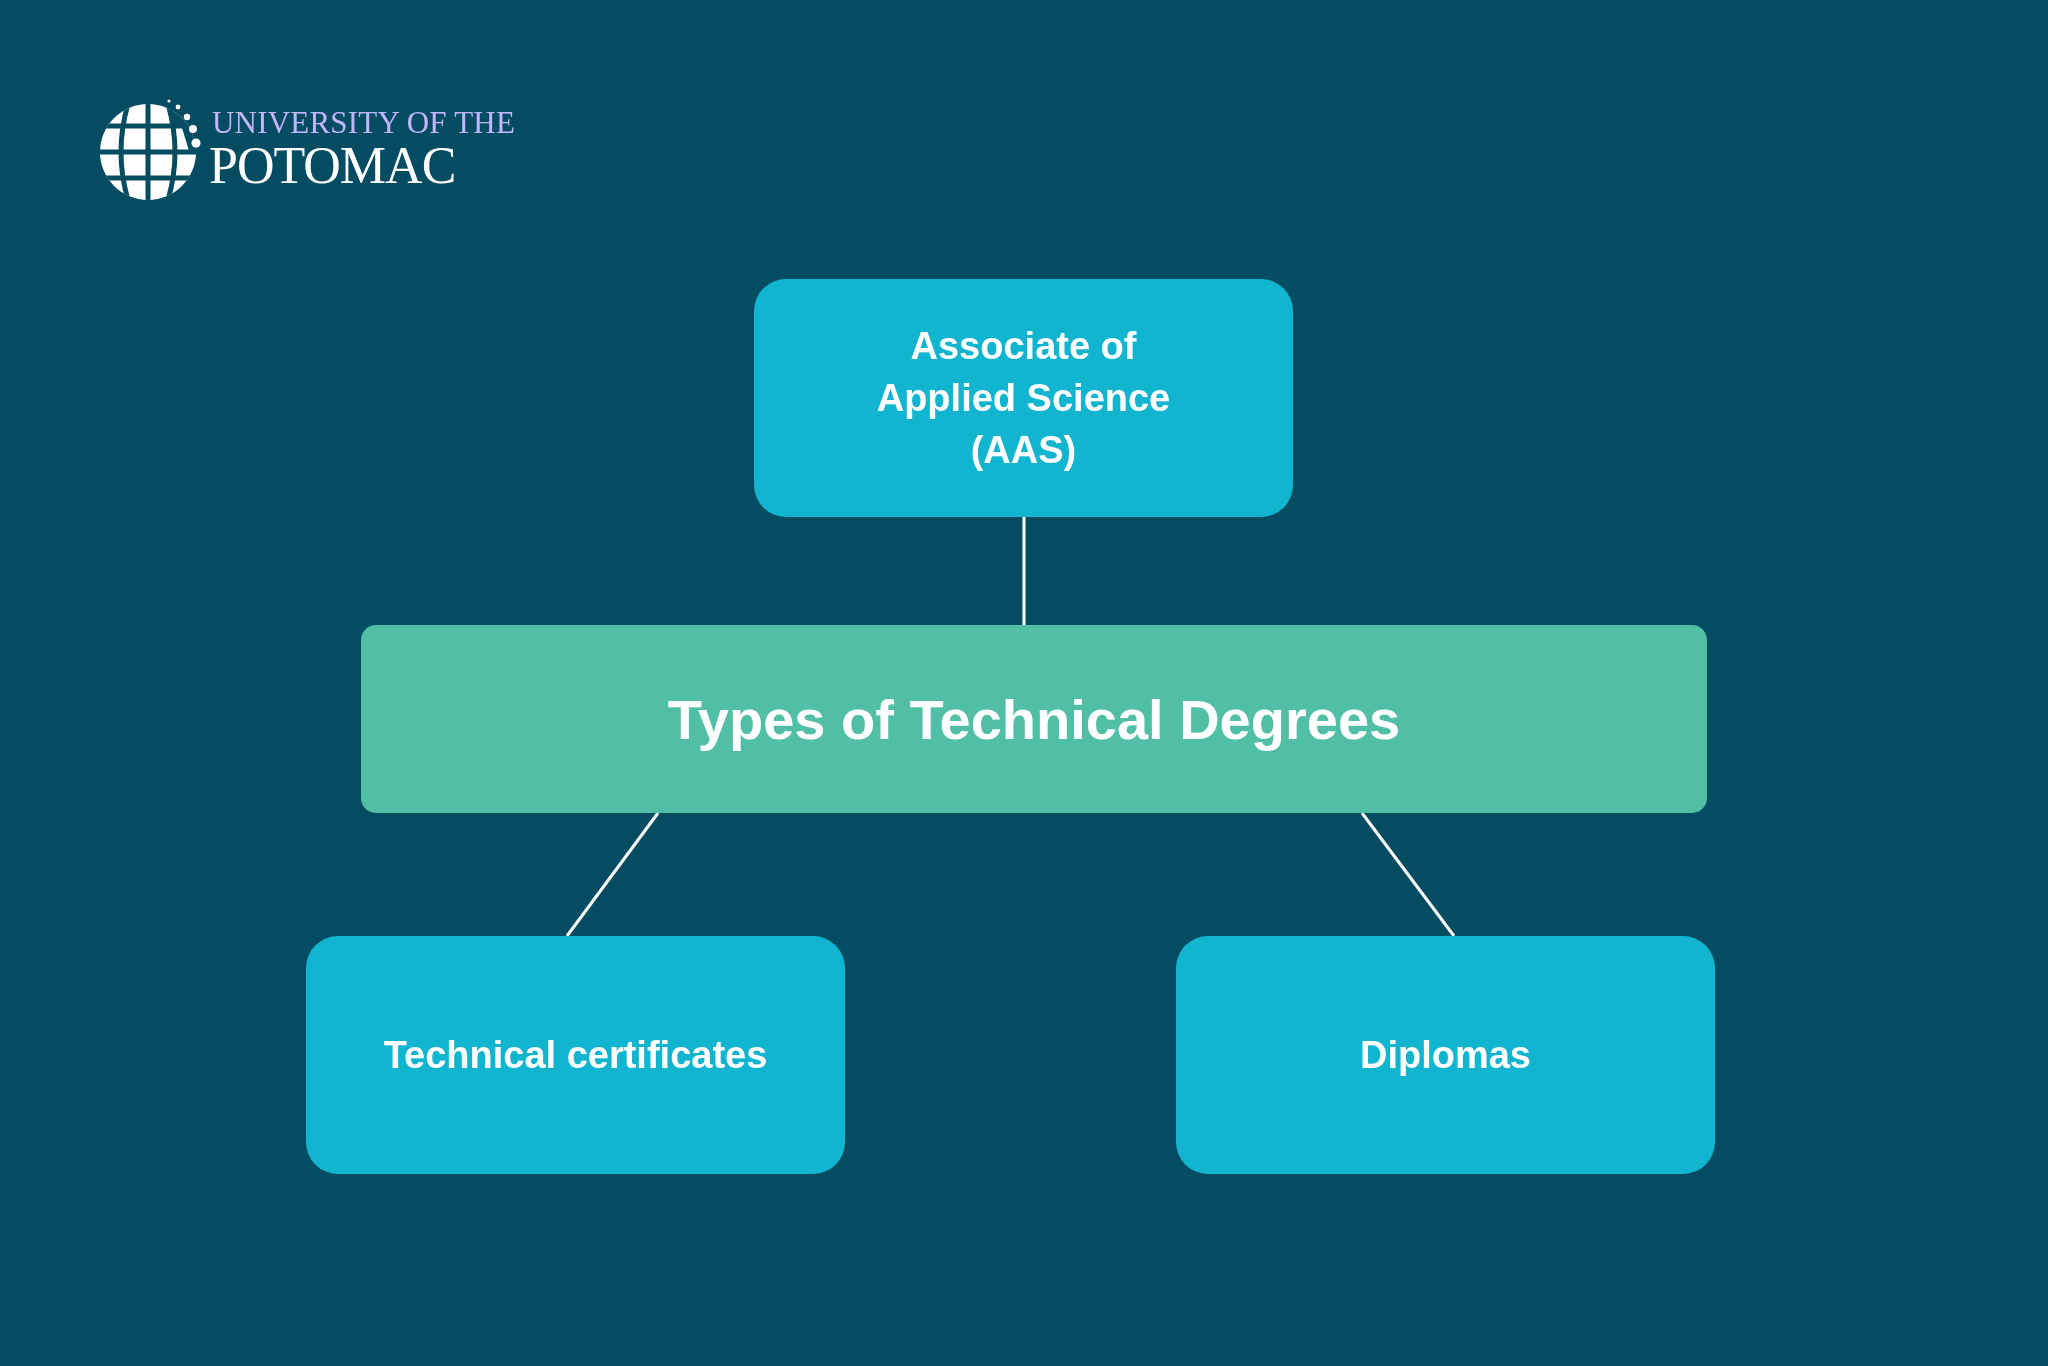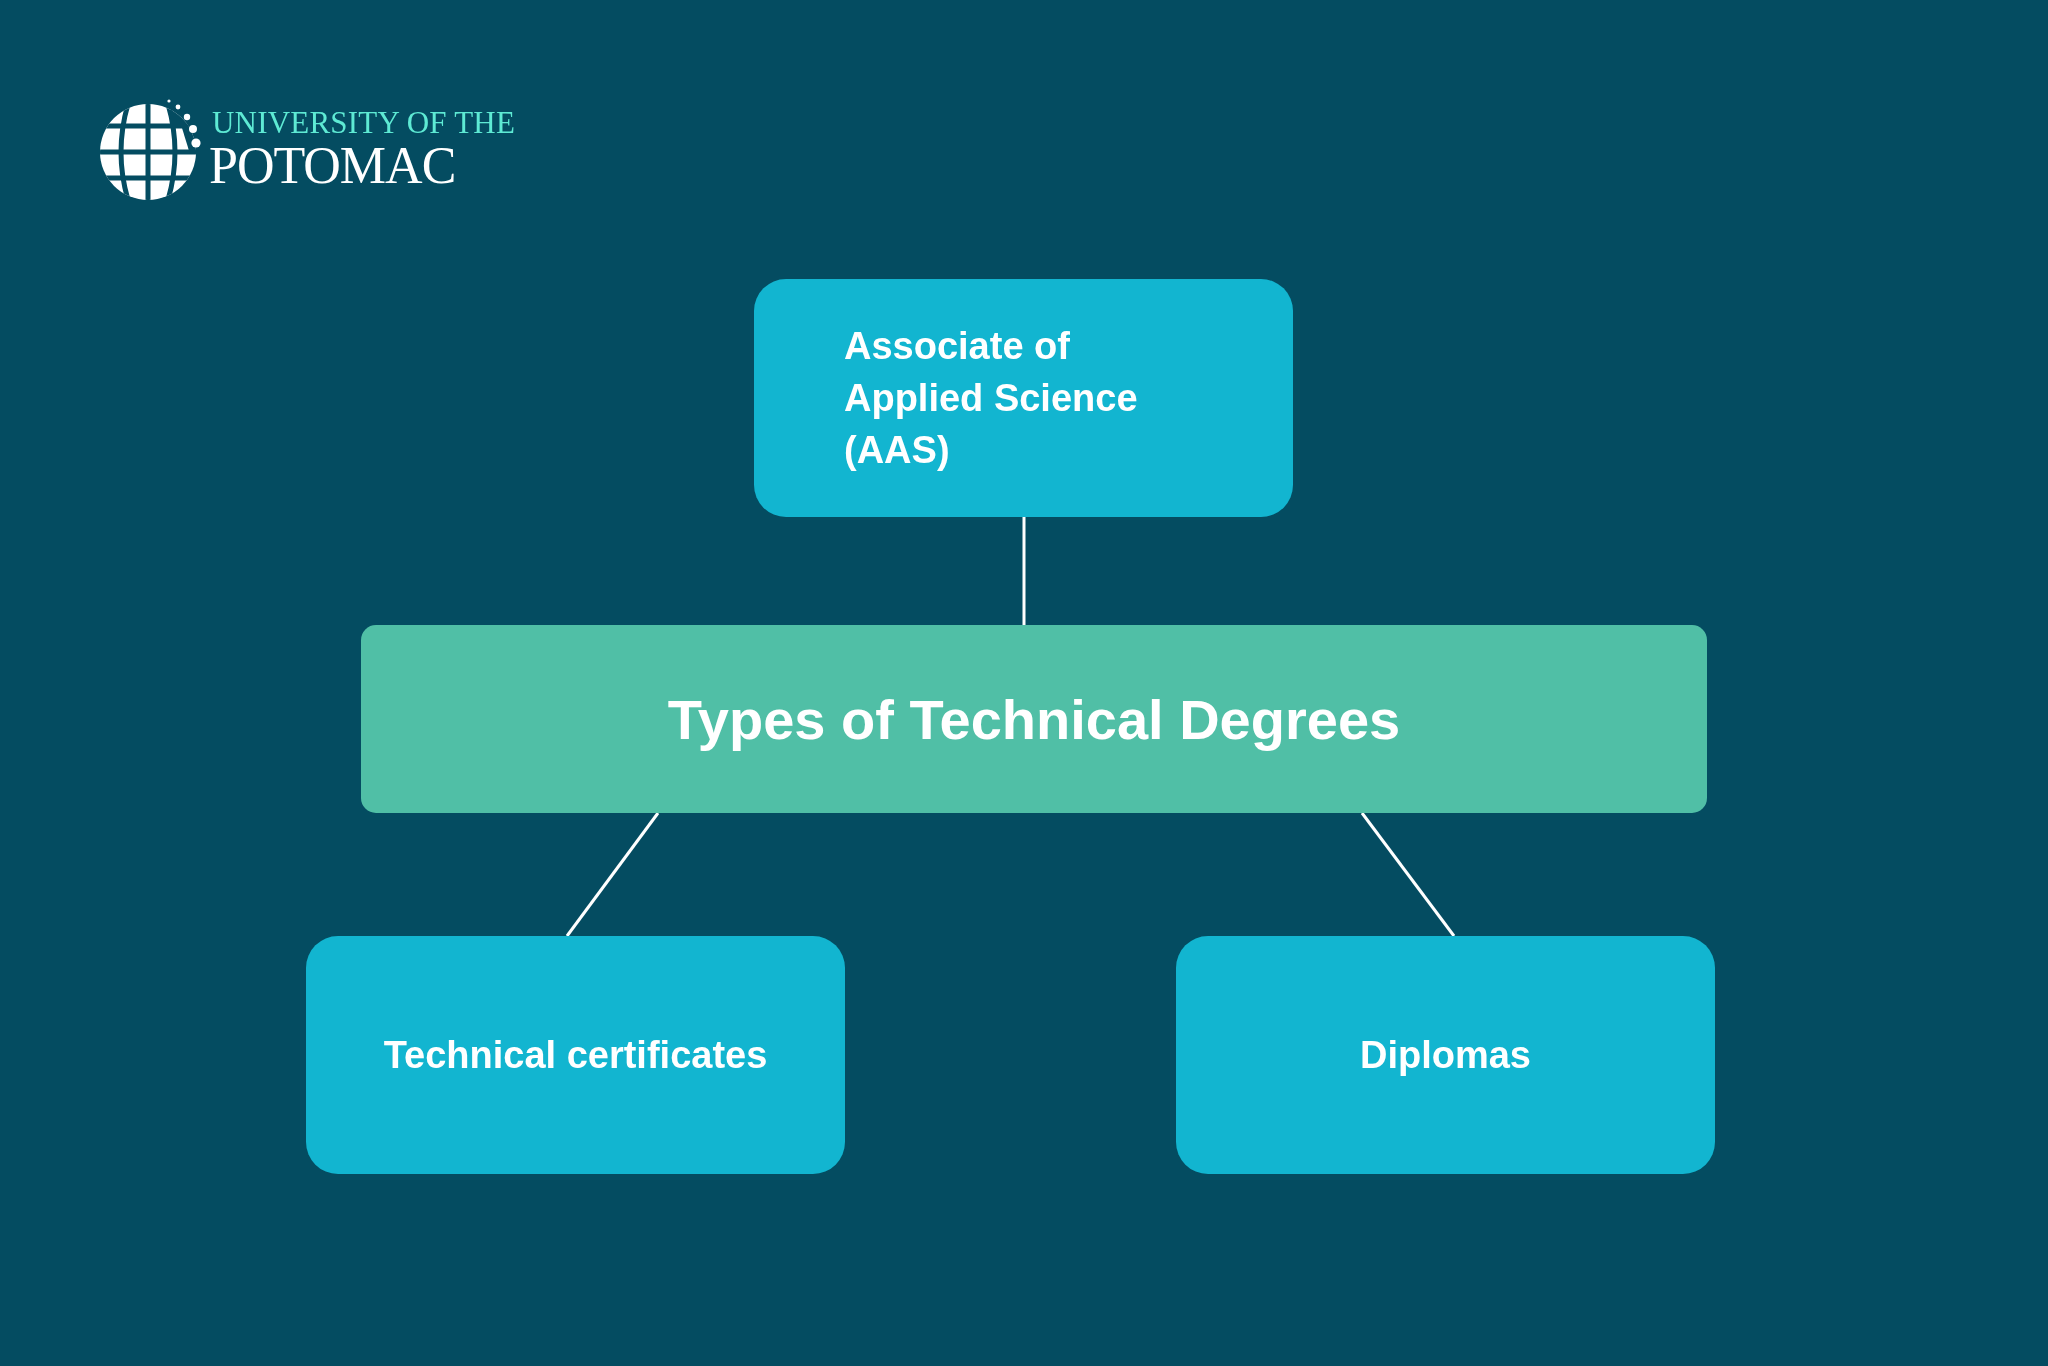--- a/index.html
+++ b/index.html
@@ -10,34 +10,34 @@
     font-family: "Liberation Sans", "DejaVu Sans", sans-serif;
   }
   .canvas { position: absolute; left: 0; top: 0; width: 2048px; height: 1366px; }
   .connectors { position: absolute; left: 0; top: 0; width: 2048px; height: 1366px; pointer-events: none; }
 
   .logo { position: absolute; left: 98px; top: 98px; width: 500px; height: 106px; }
   .logo-globe { position: absolute; left: 0; top: 0; width: 106px; height: 106px; }
   .logo-line1 {
     position: absolute; left: 114px; top: 7px;
     font-family: "Liberation Serif", "DejaVu Serif", serif;
-    color: #5eead4; font-size: 31px; letter-spacing: 0.2px; white-space: nowrap;
+    color: #c4b5fd; font-size: 31px; letter-spacing: 0.2px; white-space: nowrap;
     line-height: 36px;
   }
   .logo-line2 {
     position: absolute; left: 111px; top: 32px;
     font-family: "Liberation Serif", "DejaVu Serif", serif;
     color: #ffffff; font-size: 52px; letter-spacing: -1px; white-space: nowrap;
     line-height: 72px;
   }
 
   .node {
     position: absolute;
     display: flex; align-items: center; justify-content: center;
-    text-align: left; color: #ffffff; font-weight: bold;
+    text-align: center; color: #ffffff; font-weight: bold;
     box-sizing: border-box;
   }
   .node-leaf { background: #12b5d0; border-radius: 32px; width: 539px; height: 238px; font-size: 38px; line-height: 52px; }
   .node-root { background: #50bfa6; border-radius: 15px; left: 352px; top: 625px; width: 1346px; height: 188px; font-size: 56px; margin-left: 9px; }
   .node-top { left: 754px; top: 279px; }
   .node-left { left: 306px; top: 936px; }
   .node-right { left: 1144px; top: 936px; margin-left: 32px; }
   .node-label { display: block; padding: 0 40px; }
   .node-top .node-label { padding: 0 90px; }
 </style>

